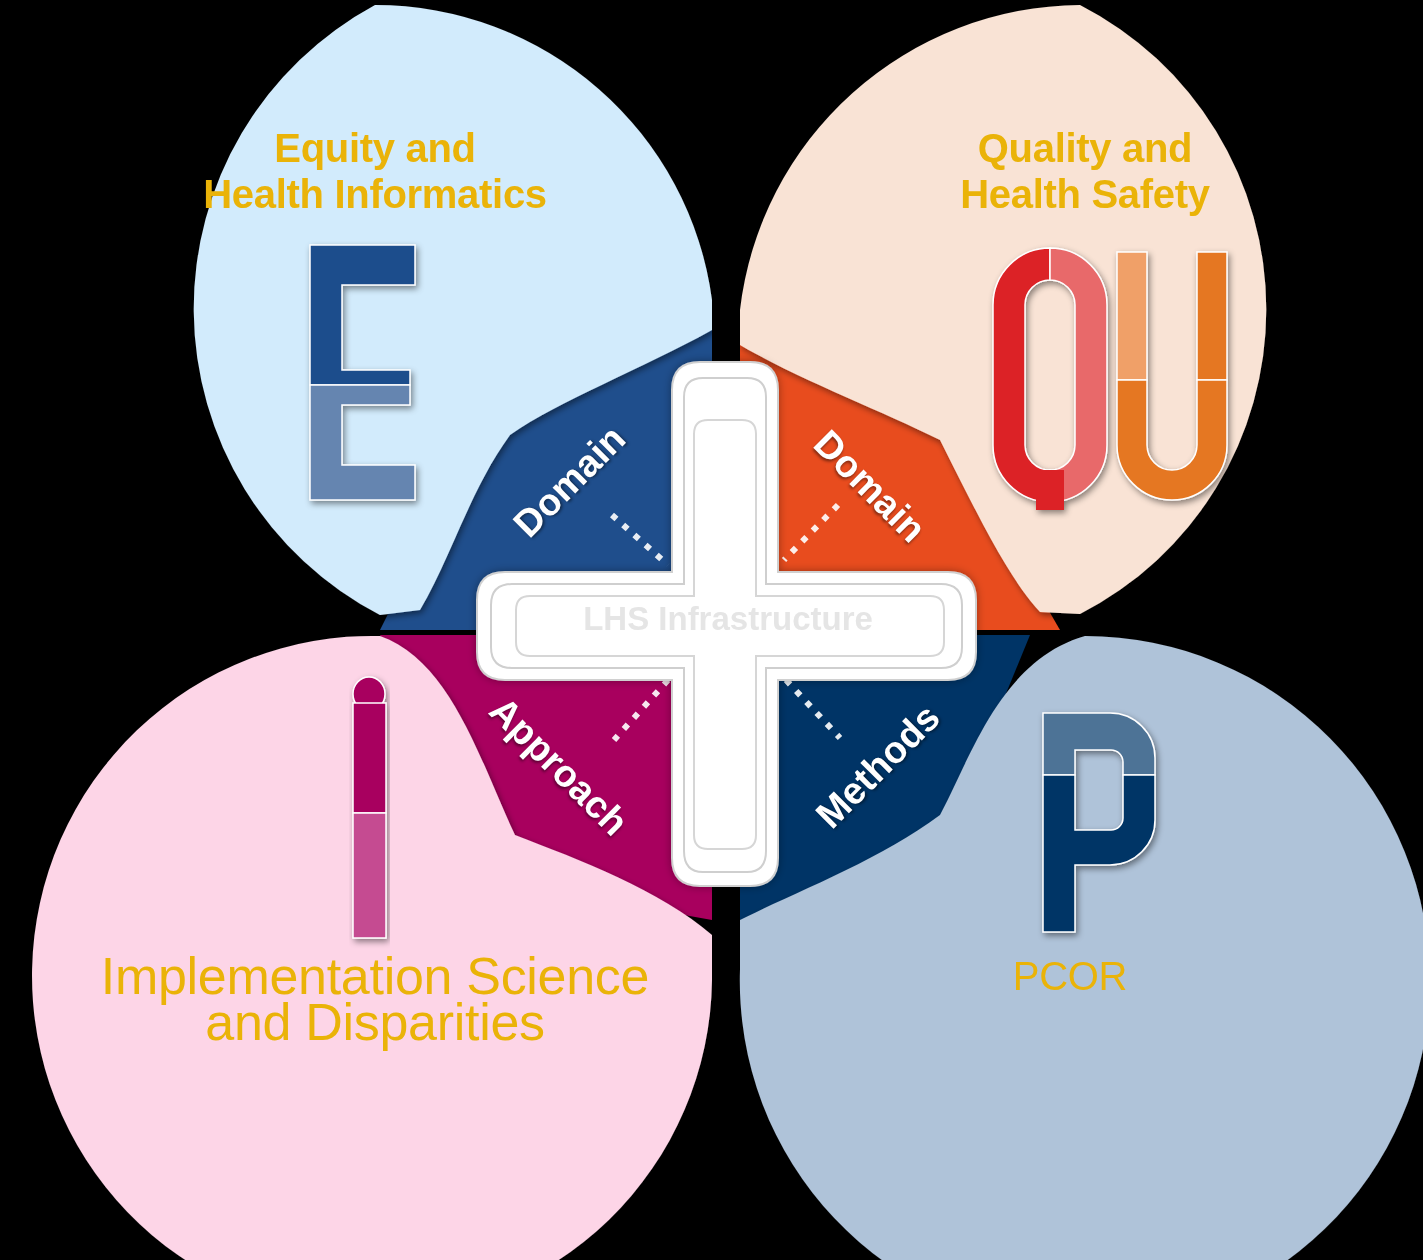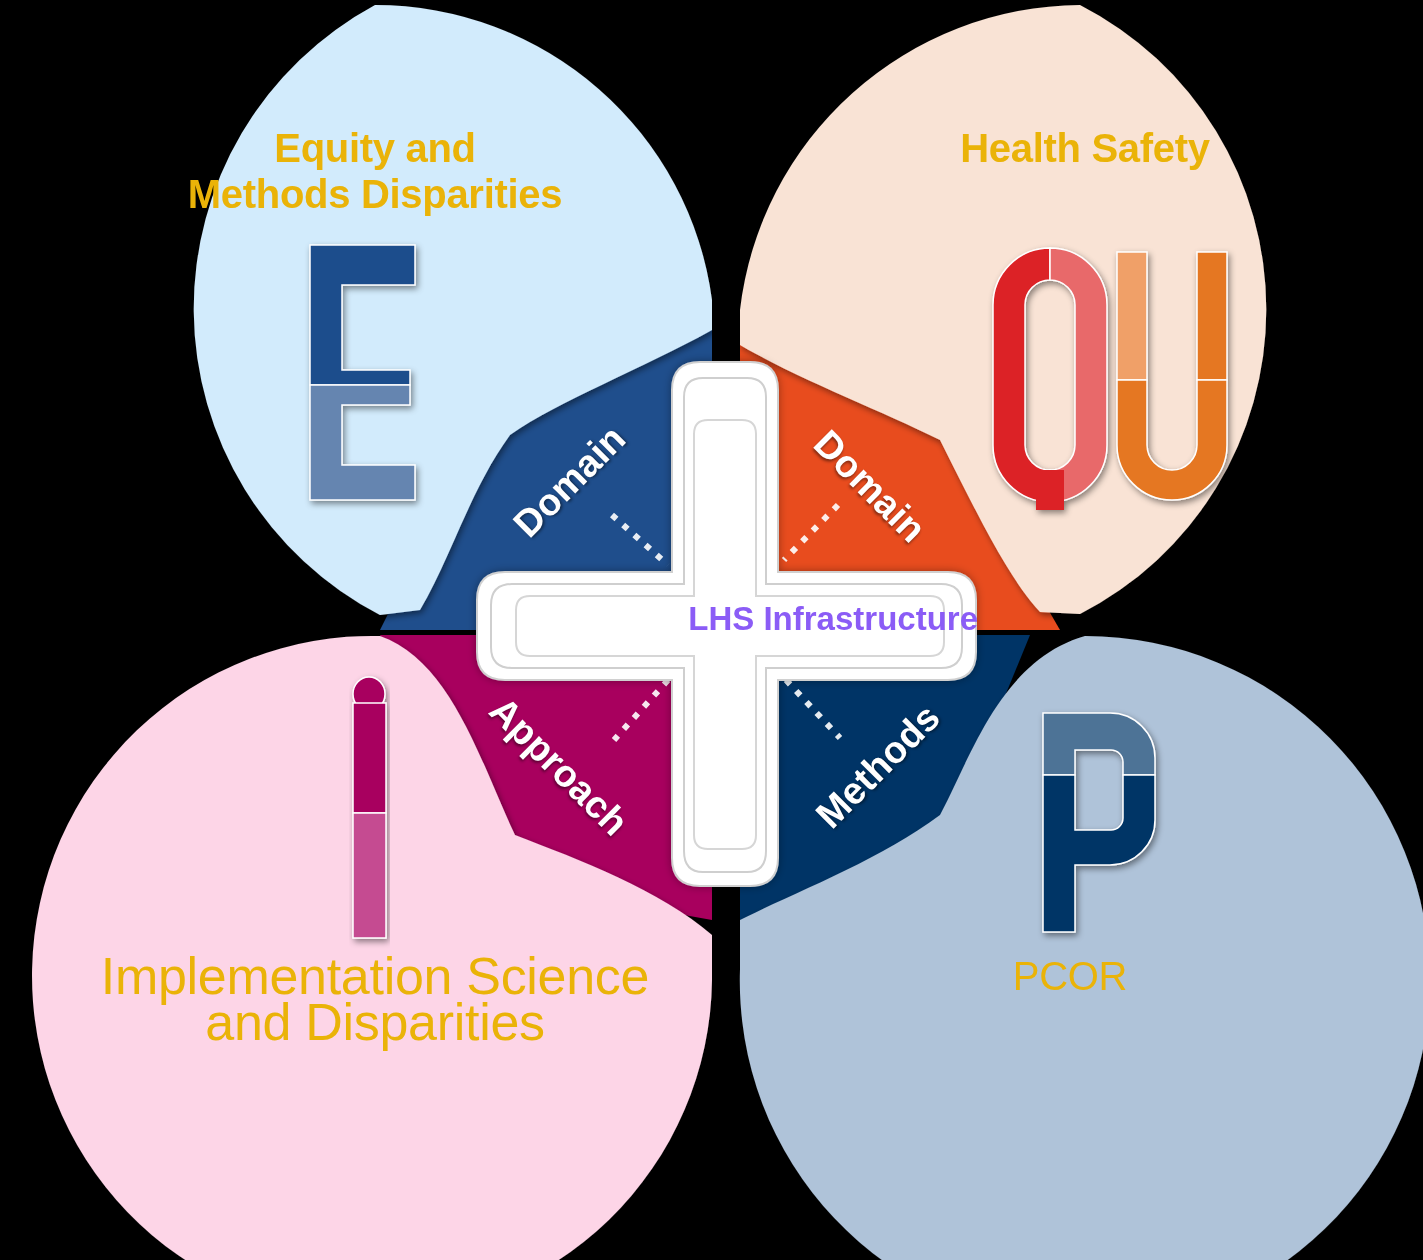--- a/index.html
+++ b/index.html
@@ -1,21 +1,21 @@
 <!DOCTYPE html>
 <html><head>
 <meta charset="utf-8">
 <style>
   html, body { margin:0; padding:0; background:#000; }
   body { width:1423px; height:1260px; position:relative; overflow:hidden; font-family:"Liberation Sans", "DejaVu Sans", sans-serif; }
   svg.stage { position:absolute; left:0; top:0; }
   .title { position:absolute; text-align:center; color:#eab308; font-weight:bold; font-size:40px; line-height:46px; letter-spacing:-0.3px; }
   .title.light { font-weight:normal; }
   .band-label { position:absolute; color:#fff; font-size:38px; font-weight:bold; white-space:nowrap; transform-origin:center center; text-shadow:1px 2px 3px rgba(0,0,0,0.45); }
-  .center-label { position:absolute; left:478px; top:600px; width:500px; text-align:right; font-size:33px; font-weight:bold; color:#8b5cf6; }
+  .center-label { position:absolute; left:478px; top:600px; width:500px; text-align:center; font-size:33px; font-weight:bold; color:#e5e5e5; }
 </style>
 </head>
 <body>
 
 <svg class="stage" width="1423" height="1260" viewBox="0 0 1423 1260">
   <defs>
     <filter id="shadow" x="-10%" y="-10%" width="120%" height="120%">
       <feDropShadow dx="2" dy="3" stdDeviation="3" flood-color="#000" flood-opacity="0.45"></feDropShadow>
     </filter>
     <filter id="crossShadow" x="-10%" y="-10%" width="120%" height="120%">
@@ -101,23 +101,24 @@
 
   <g filter="url(#crossShadow)">
     <path d="M 700,362 L 750,362 Q 778,362 778,390 L 778,572 L 948,572 Q 976,572 976,600 L 976,652 Q 976,680 948,680 L 778,680 L 778,858 Q 778,886 750,886 L 700,886 Q 672,886 672,858 L 672,680 L 505,680 Q 477,680 477,652 L 477,600 Q 477,572 505,572 L 672,572 L 672,390 Q 672,362 700,362 Z" fill="#ffffff" stroke="#d0d0d0" stroke-width="2"></path>
     <path d="M 703,378 L 747,378 Q 766,378 766,397 L 766,584 L 941,584 Q 962,584 962,605 L 962,647 Q 962,668 941,668 L 766,668 L 766,851 Q 766,872 747,872 L 703,872 Q 684,872 684,851 L 684,668 L 512,668 Q 491,668 491,647 L 491,605 Q 491,584 512,584 L 684,584 L 684,397 Q 684,378 703,378 Z" fill="none" stroke="#cfcfcf" stroke-width="2"></path>
     <path d="M 708,420 L 742,420 Q 756,420 756,434 L 756,596 L 930,596 Q 944,596 944,610 L 944,642 Q 944,656 930,656 L 756,656 L 756,835 Q 756,849 742,849 L 708,849 Q 694,849 694,835 L 694,656 L 530,656 Q 516,656 516,642 L 516,610 Q 516,596 530,596 L 694,596 L 694,434 Q 694,420 708,420 Z" fill="#fff" stroke="#d6d6d6" stroke-width="2"></path>
   </g>
 </svg>
 
 <div class="title" style="left:120px; top:125px; width:510px;">
   <div>Equity and</div>
-  <div>Methods Disparities</div>
+  <div>Health Informatics</div>
 </div>
 <div class="title" style="left:830px; top:125px; width:510px;">
+  <div>Quality and</div>
   <div>Health Safety</div>
 </div>
 <div class="title light" style="left:70px; top:953px; width:610px; font-size:52px;">
   <div>Implementation Science</div>
   <div>and Disparities</div>
 </div>
 <div class="title light" style="left:870px; top:953px; width:400px;">
   <div>PCOR</div>
 </div>
 

